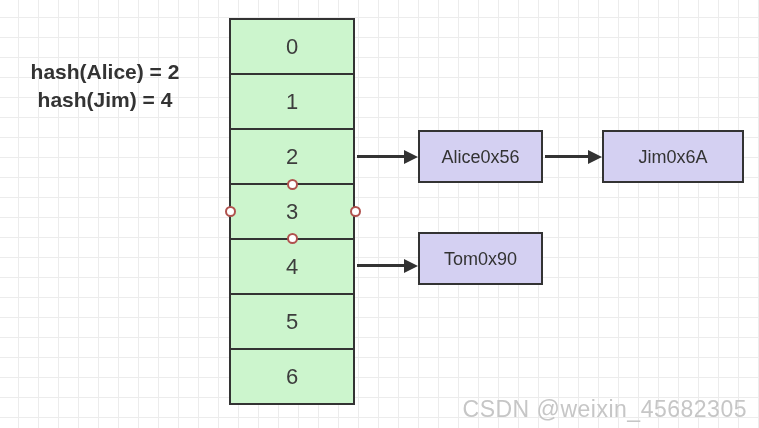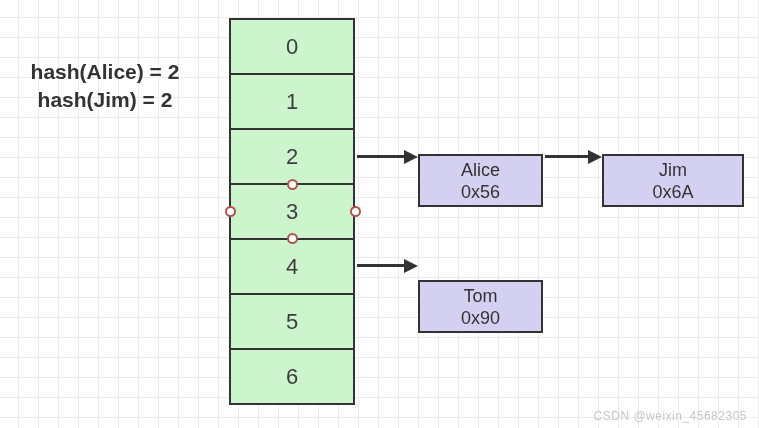--- a/index.html
+++ b/index.html
@@ -73,31 +73,30 @@
 
   
   .node {
     position: absolute;
     width: 125px;
     height: 53px;
     box-sizing: border-box;
     background: #d4d0f2;
     border: 2.5px solid #333333;
     display: flex;
-    flex-direction: column;
+    flex-direction: row;
     align-items: center;
     justify-content: center;
     font-size: 18px;
     line-height: 22px;
     color: #333333;
-    margin-top: 24px;
   }
   .node-alice { left: 418px; top: 130px; }
   .node-jim   { left: 602px; top: 130px; width: 142px; }
-  .node-tom   { left: 418px; top: 256px; }
+  .node-tom   { left: 418px; top: 232px; }
 
   
   .arrow {
     position: absolute;
     height: 3px;
     background: #333333;
   }
   .arrow::after {
     content: "";
     position: absolute;
@@ -111,34 +110,34 @@
   }
   .arrow-cell2 { left: 357px; top: 155px; width: 48px; }
   .arrow-alice-jim { left: 545px; top: 155px; width: 44px; }
   .arrow-cell4 { left: 357px; top: 264px; width: 48px; }
 
   
   .watermark {
     position: absolute;
     right: 12px;
     bottom: 5px;
-    font-size: 12px;
+    font-size: 23px;
     color: #c6c6c6;
     letter-spacing: 0.5px;
     white-space: nowrap;
   }
 </style>
 </head>
 <body>
 
 <div class="canvas">
 
   <div class="hash-notes">
     <div>hash(Alice) = 2</div>
-    <div>hash(Jim) = 2</div>
+    <div>hash(Jim) = 4</div>
   </div>
 
   <div class="array">
     <div class="cell">
       <span>0</span>
     </div>
     <div class="cell">
       <span>1</span>
     </div>
     <div class="cell">

